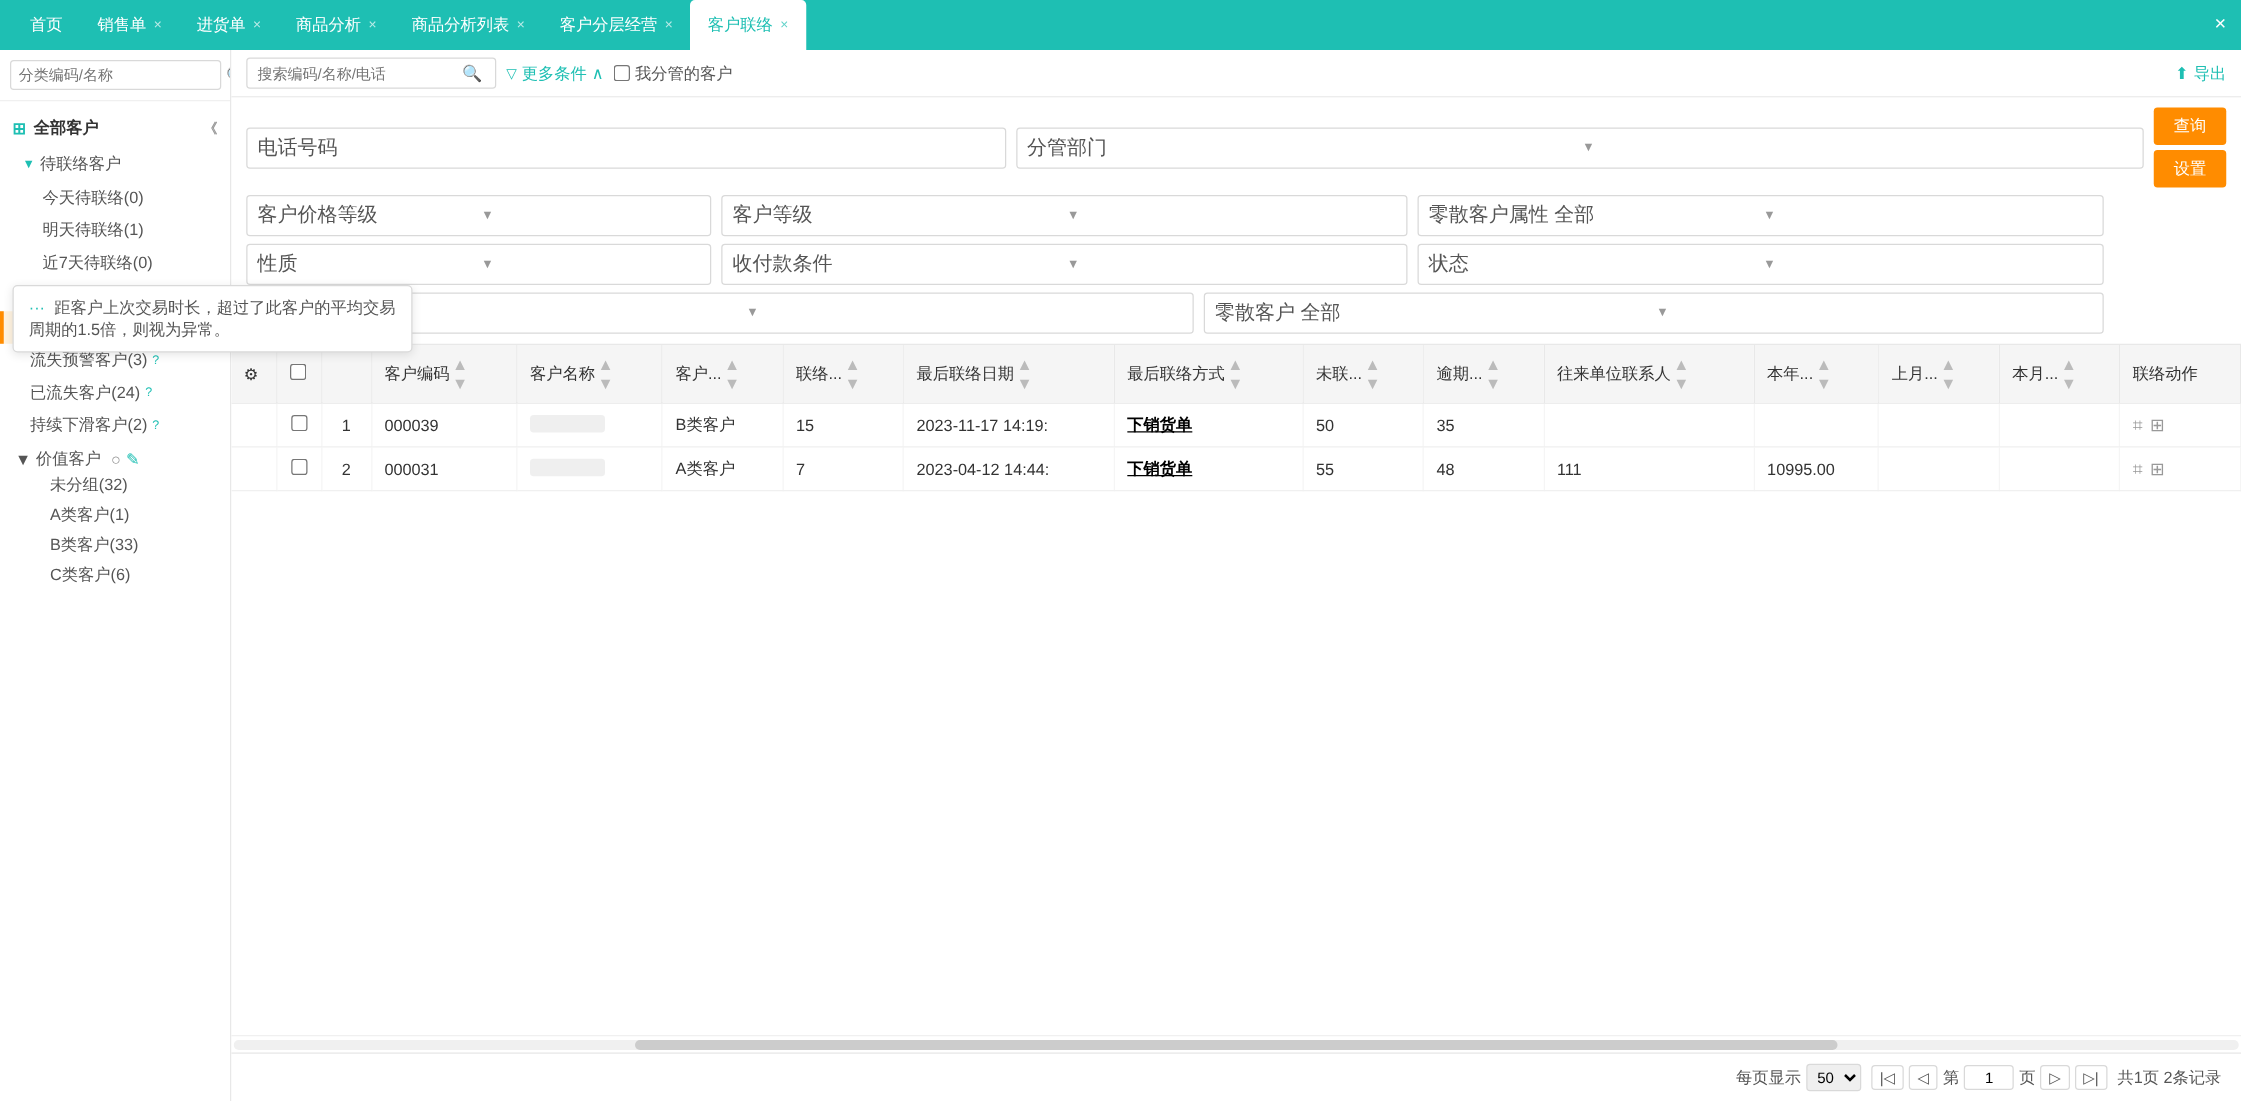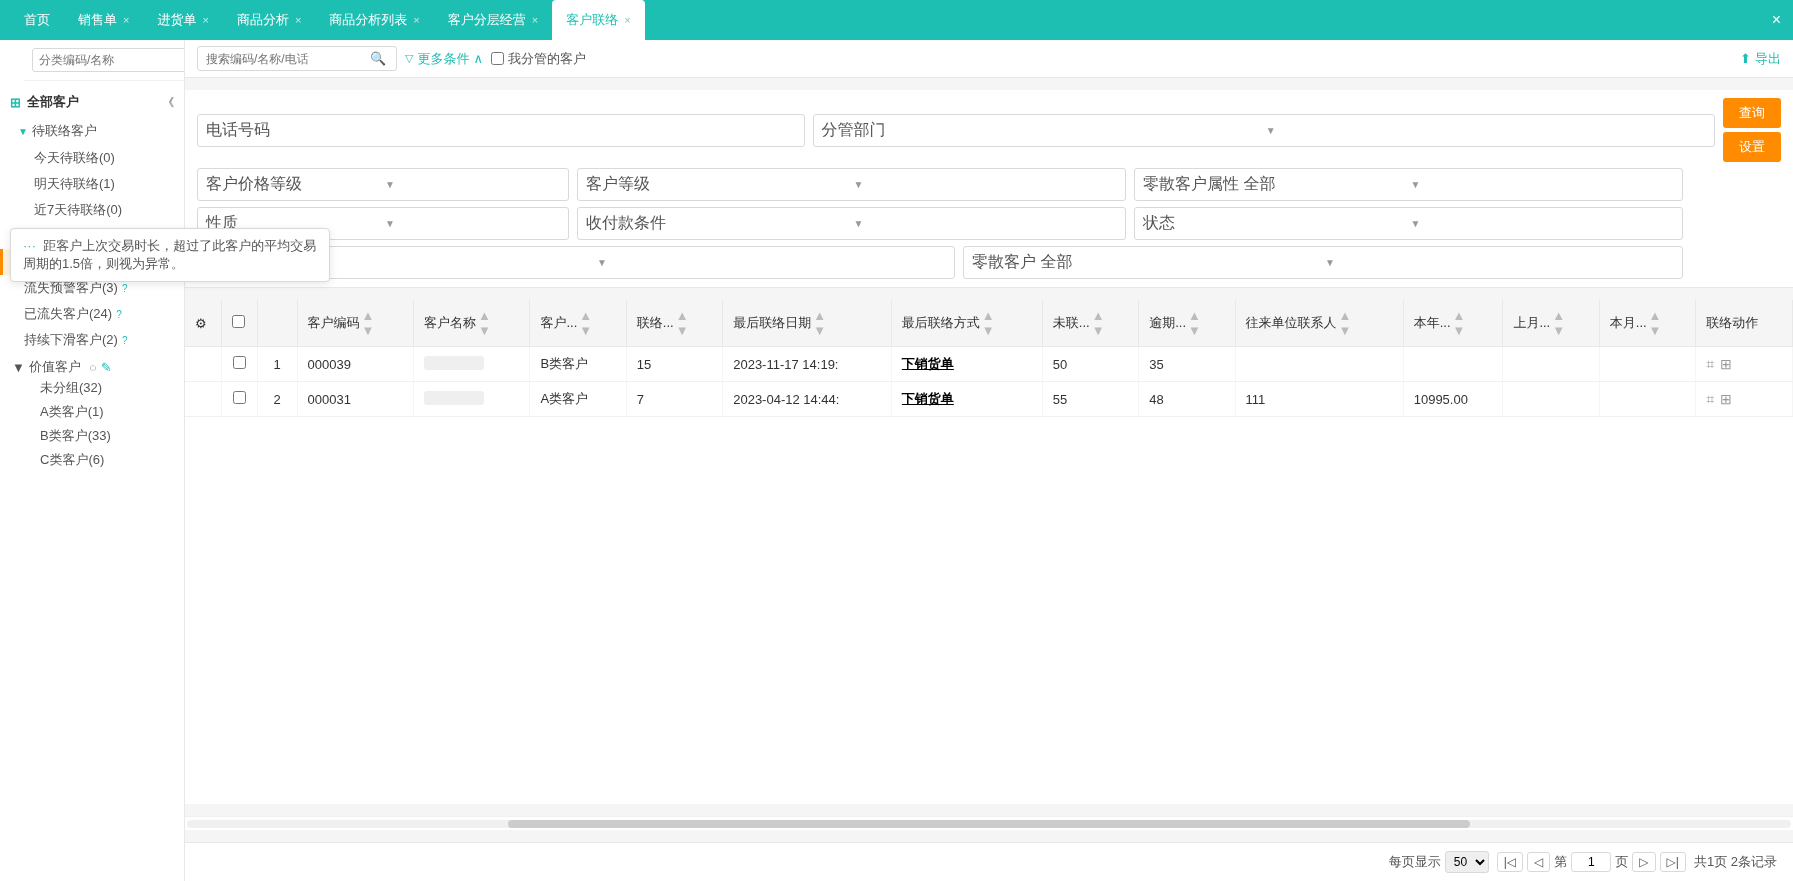--- a/index.html
+++ b/index.html
@@ -29,21 +29,21 @@
     .main-layout {
       display: flex; height: calc(881px - 40px);
     }
 
     
     .sidebar {
       width: 185px; background: white; border-right: 1px solid #e8e8e8;
       display: flex; flex-direction: column; overflow: hidden; flex-shrink: 0;
     }
     .sidebar-search {
-      padding: 8px; border-bottom: 1px solid #f0f0f0; display: flex; align-items: center; gap: 4px; margin-left: 24px;
+      padding: 8px; border-bottom: 1px solid #f0f0f0; display: flex; align-items: center; gap: 4px;
     }
     .sidebar-search input {
       flex: 1; border: 1px solid #d9d9d9; border-radius: 3px; padding: 4px 6px; font-size: 12px; outline: none;
     }
     .sidebar-search .search-icon { color: #999; cursor: pointer; }
     .sidebar-tree { flex: 1; overflow-y: auto; padding: 6px 0; }
     .tree-root {
       display: flex; align-items: center; padding: 6px 10px; font-weight: bold; color: #333; cursor: pointer;
     }
     .tree-root .grid-icon { margin-right: 6px; color: #1ebfb3; }
@@ -67,21 +67,21 @@
     .tooltip-box {
       position: absolute; left: 10px; top: 228px; z-index: 100;
       background: white; border: 1px solid #d9d9d9; border-radius: 4px;
       padding: 8px 12px; font-size: 12px; color: #555; max-width: 320px;
       box-shadow: 0 2px 8px rgba(0,0,0,0.1);
     }
     .tooltip-dots { color: #1ebfb3; margin-right: 4px; }
 
     
     .content-area {
-      flex: 1; display: flex; flex-direction: column; overflow: hidden; background: #f5f5f5; gap: 12px;
+      flex: 1; display: flex; flex-direction: column; overflow: hidden; background: #f5f5f5;
     }
 
     
     .filter-bar {
       background: white; padding: 6px 12px; border-bottom: 1px solid #e8e8e8;
       display: flex; align-items: center; gap: 8px; flex-wrap: nowrap;
     }
     .filter-search {
       display: flex; align-items: center; border: 1px solid #d9d9d9; border-radius: 3px;
       padding: 4px 8px; background: white; gap: 4px; min-width: 200px;

